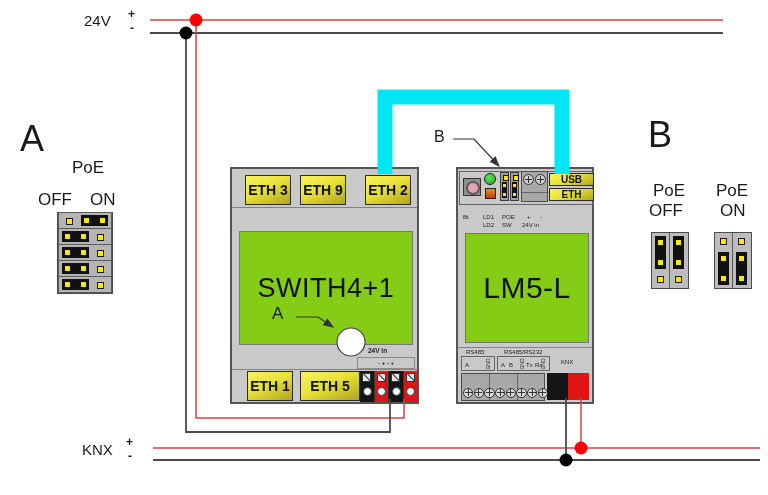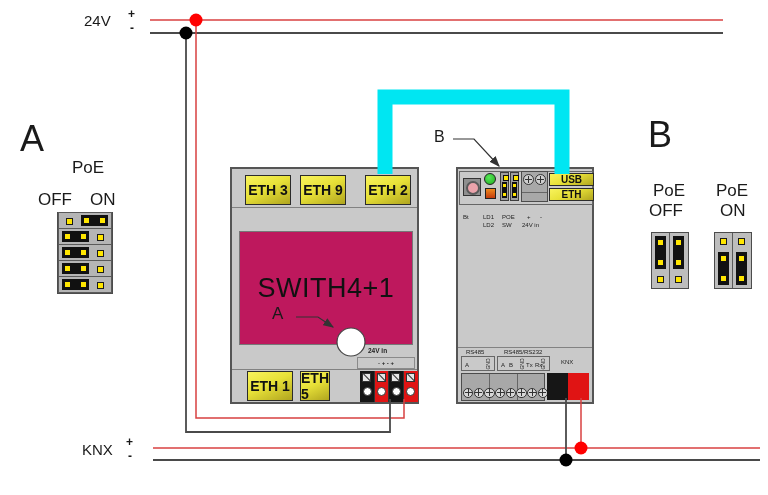--- a/index.html
+++ b/index.html
@@ -10,21 +10,21 @@
 
   
   .big-letter{font-size:36px;font-weight:400;}
   .med-label{font-size:17px;}
   .bus-label{font-size:15px;}
   .pm{font-size:12px;font-weight:bold;line-height:10px;}
 
   
   .device{position:absolute;background:#c9c9c9;border:2px solid #555;box-sizing:border-box;z-index:2;}
   .hline{position:absolute;left:0;right:0;height:0;border-top:1px solid #828282;}
-  .panel{position:absolute;background:#be185d;border:1px solid #777;box-sizing:border-box;
+  .panel{position:absolute;background:#84cc16;border:1px solid #777;box-sizing:border-box;
          display:flex;align-items:center;justify-content:center;}
   .device-name{font-size:27px;letter-spacing:0.5px;color:#111;}
 
   .port{position:absolute;background:linear-gradient(155deg,#f8f35c 0%,#e8e138 45%,#b0a51f 100%);
         border:1px solid #2b2b2b;box-sizing:border-box;display:flex;align-items:center;justify-content:center;
         font-size:14px;font-weight:bold;color:#111;}
   .port-sm{font-size:10px;text-align:center;}
 
   .tiny{font-size:6.5px;color:#222;line-height:7px;white-space:nowrap;}
   .micro{font-size:6px;color:#222;line-height:6px;white-space:nowrap;}
@@ -177,21 +177,21 @@
 
     <div class="abs tiny" style="left:136px;top:178px;font-weight:bold;">24V in</div>
     <div class="pinbox" style="left:125px;top:188px;width:58px;height:12px;">
       <span class="micro">-    +    -    +</span>
     </div>
 
     <div class="hline" style="top:200px;"></div>
     <div class="port" style="left:15px;top:202px;width:46px;height:30px;">
       <span>ETH 1</span>
     </div>
-    <div class="port" style="left:68px;top:202px;width:30px;height:30px;">
+    <div class="port" style="left:68px;top:202px;width:60px;height:30px;">
       <span>ETH 5</span>
     </div>
 
     <div class="term4" style="left:128px;top:202px;">
       <div class="tcol black">
           <span class="screw-sq"></span>
           <span class="hole"></span>
         </div>
       <div class="tcol red">
           <span class="screw-sq"></span>
@@ -242,20 +242,23 @@
 
     <div class="abs micro" style="left:5px;top:45px;">Bt</div>
     <div class="abs micro" style="left:25px;top:45px;">LD1</div>
     <div class="abs micro" style="left:25px;top:53px;">LD2</div>
     <div class="abs micro" style="left:44px;top:45px;">POE</div>
     <div class="abs micro" style="left:44px;top:53px;">SW</div>
     <div class="abs micro" style="left:69px;top:45px;">+</div>
     <div class="abs micro" style="left:82px;top:45px;">-</div>
     <div class="abs micro" style="left:64px;top:53px;">24V in</div>
 
+    <div class="panel" style="left:7px;top:64px;width:124px;height:110px;">
+      <span class="device-name" style="font-size:30px;">LM5-L</span>
+    </div>
 
     <div class="hline" style="top:178px;"></div>
 
     <div class="abs micro" style="left:8px;top:180px;">RS485</div>
     <div class="abs micro" style="left:46px;top:180px;">RS485/RS232</div>
 
     <div class="groupbox" style="left:3px;top:187px;width:34px;height:15px;">
       <span class="abs micro" style="left:3px;top:5px;">A</span>
       <span class="gnd abs" style="right:1px;top:4px;">GND</span>
     </div>

